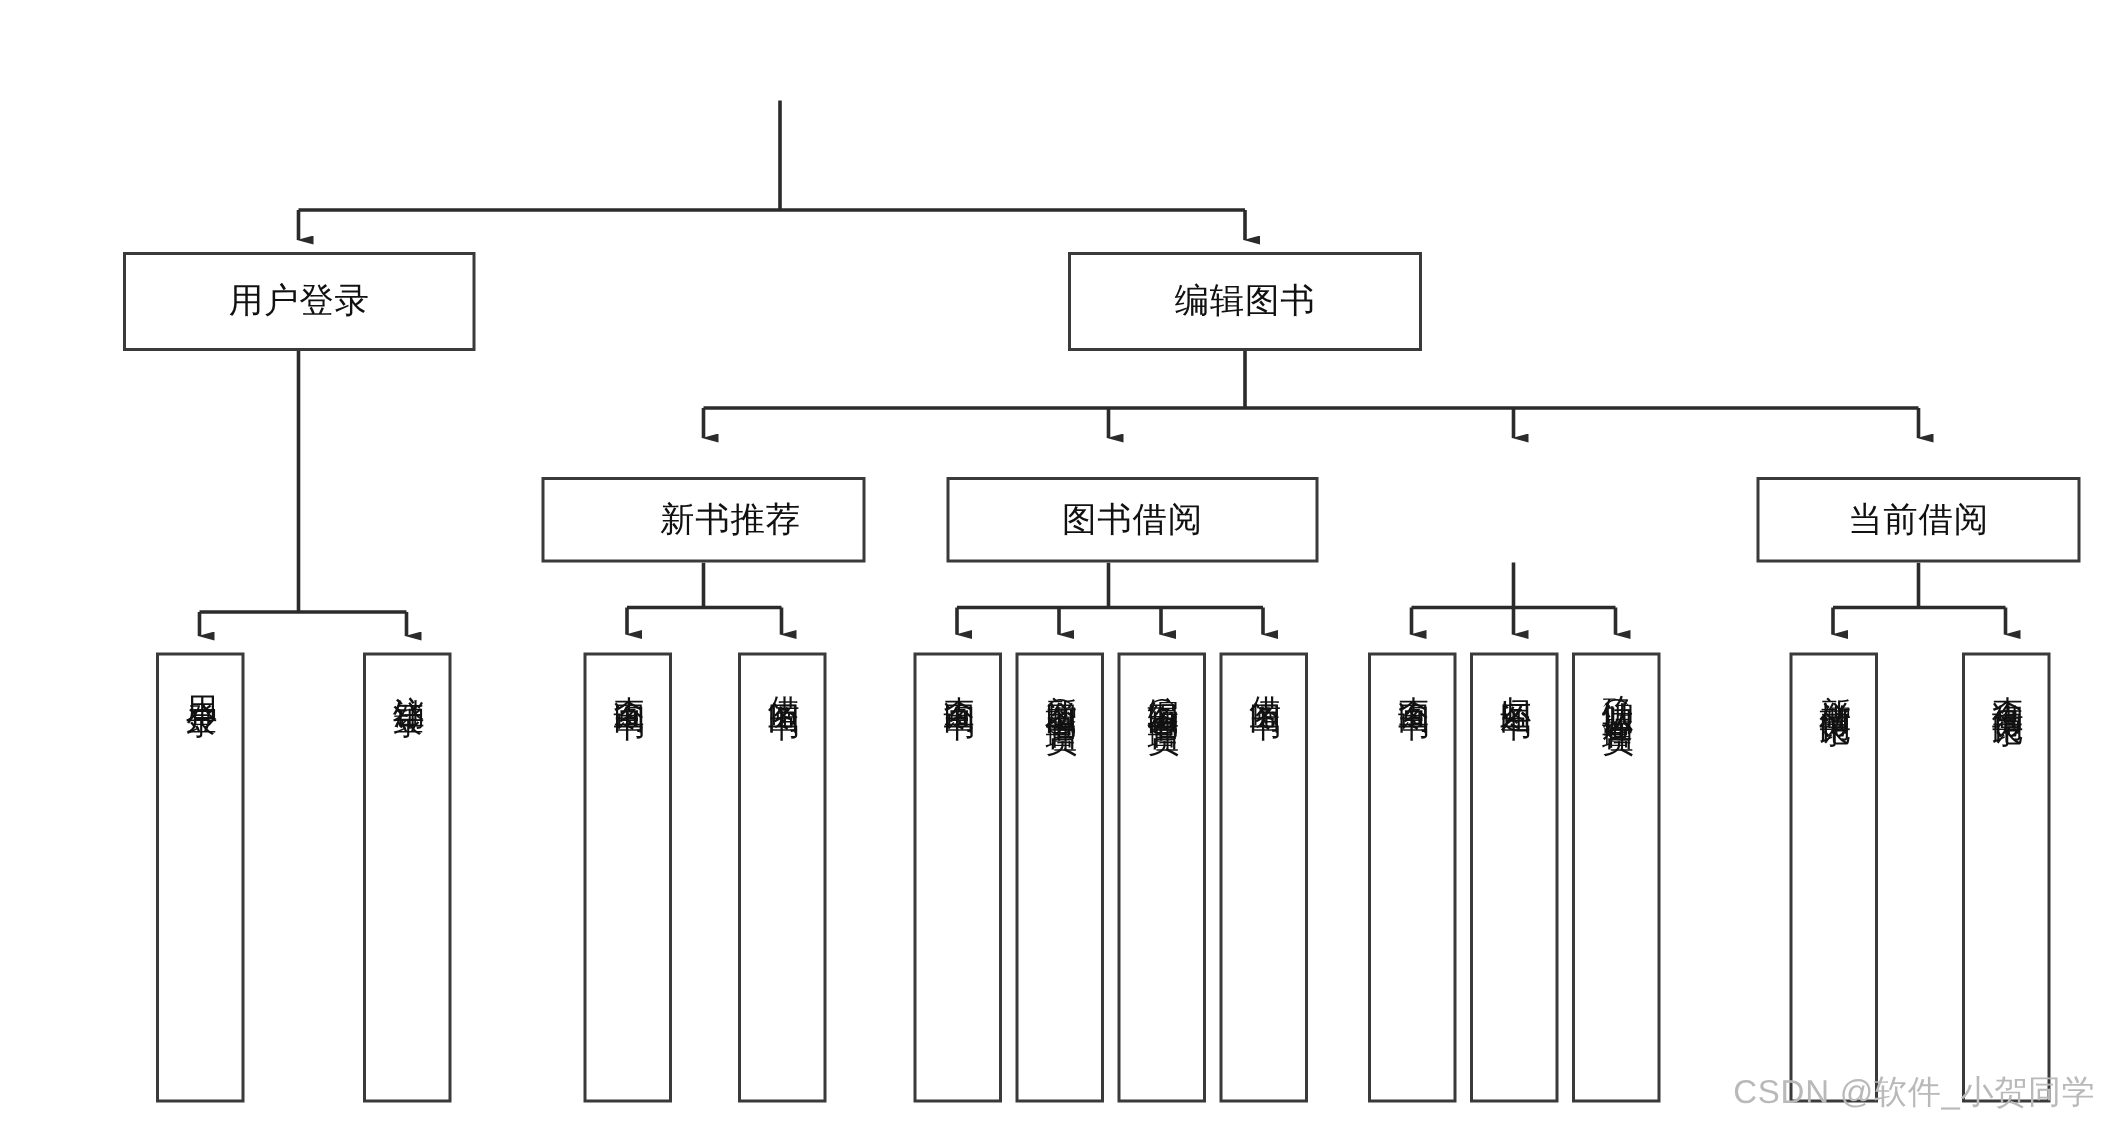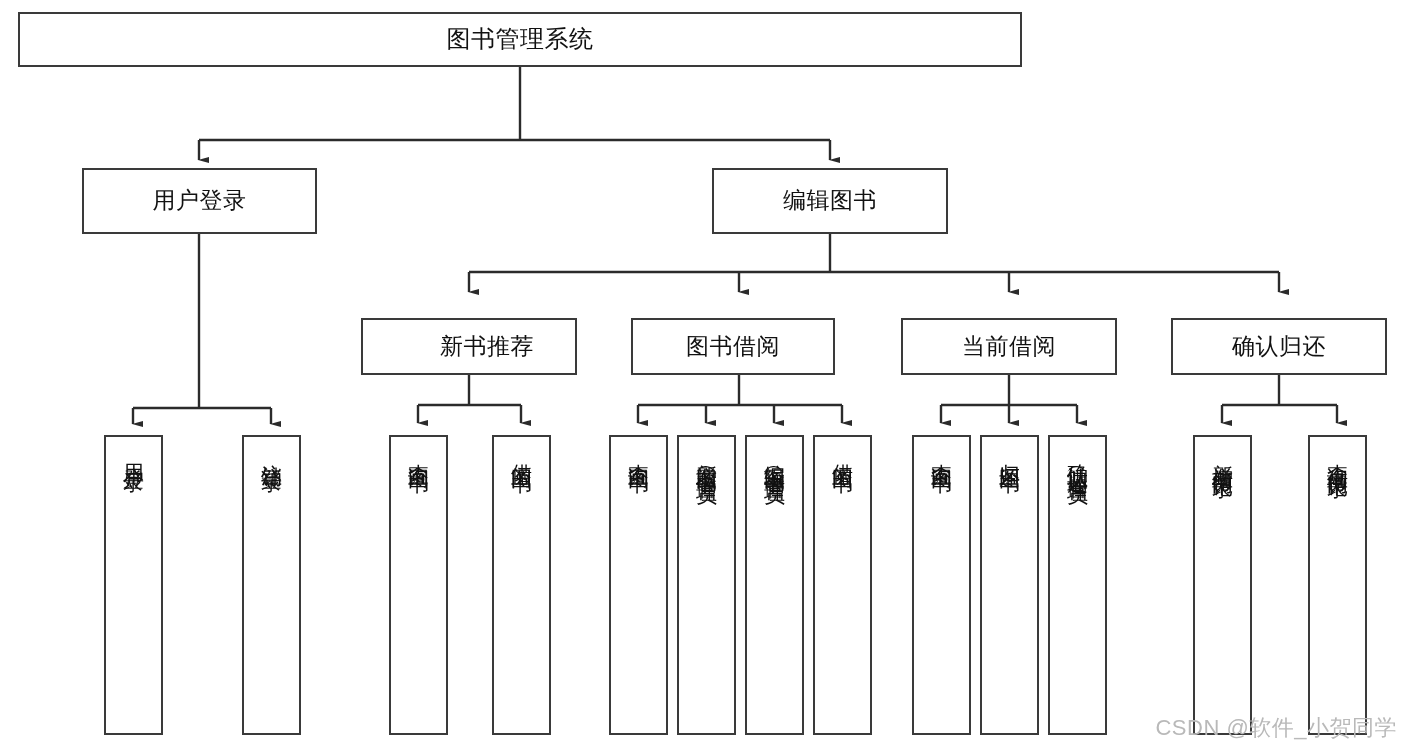--- a/index.html
+++ b/index.html
@@ -103,42 +103,36 @@
       <path d="M1009,405 L1009,423" marker-end="url(#arw)"></path>
       <path d="M1077,405 L1077,423" marker-end="url(#arw)"></path>
 
       <path d="M1279,375 L1279,405"></path>
       <path d="M1222,405 L1337,405"></path>
       <path d="M1222,405 L1222,423" marker-end="url(#arw)"></path>
       <path d="M1337,405 L1337,423" marker-end="url(#arw)"></path>
     </g>
   </svg>
 
-  <div class="node root h" style="left:18px;top:12px;width:1004px;height:55px;">
-    <span class="label">图书管理系统</span>
-  </div>
 
   <div class="node h" style="left:82px;top:168px;width:235px;height:66px;">
     <span class="label">用户登录</span>
   </div>
   <div class="node h" style="left:712px;top:168px;width:236px;height:66px;">
     <span class="label">编辑图书</span>
   </div>
 
   <div class="node h" style="left:361px;top:318px;width:216px;height:57px;padding-left:36px;">
     <span class="label">新书推荐</span>
   </div>
-  <div class="node h" style="left:631px;top:318px;width:204px;height:57px;">
+  <div class="node h" style="left:631px;top:318px;width:248px;height:57px;">
     <span class="label">图书借阅</span>
   </div>
-  <div class="node h" style="left:901px;top:318px;width:216px;height:57px;">
+  <div class="node h" style="left:1171px;top:318px;width:216px;height:57px;">
     <span class="label">当前借阅</span>
-  </div>
-  <div class="node h" style="left:1171px;top:318px;width:216px;height:57px;">
-    <span class="label">确认归还</span>
   </div>
 
   <div class="node leaf" style="left:104px;top:435px;width:59px;height:300px;">
     <span class="label">用户登录</span>
   </div>
   <div class="node leaf" style="left:242px;top:435px;width:59px;height:300px;">
     <span class="label">注销登录</span>
   </div>
 
   <div class="node leaf" style="left:389px;top:435px;width:59px;height:300px;">

